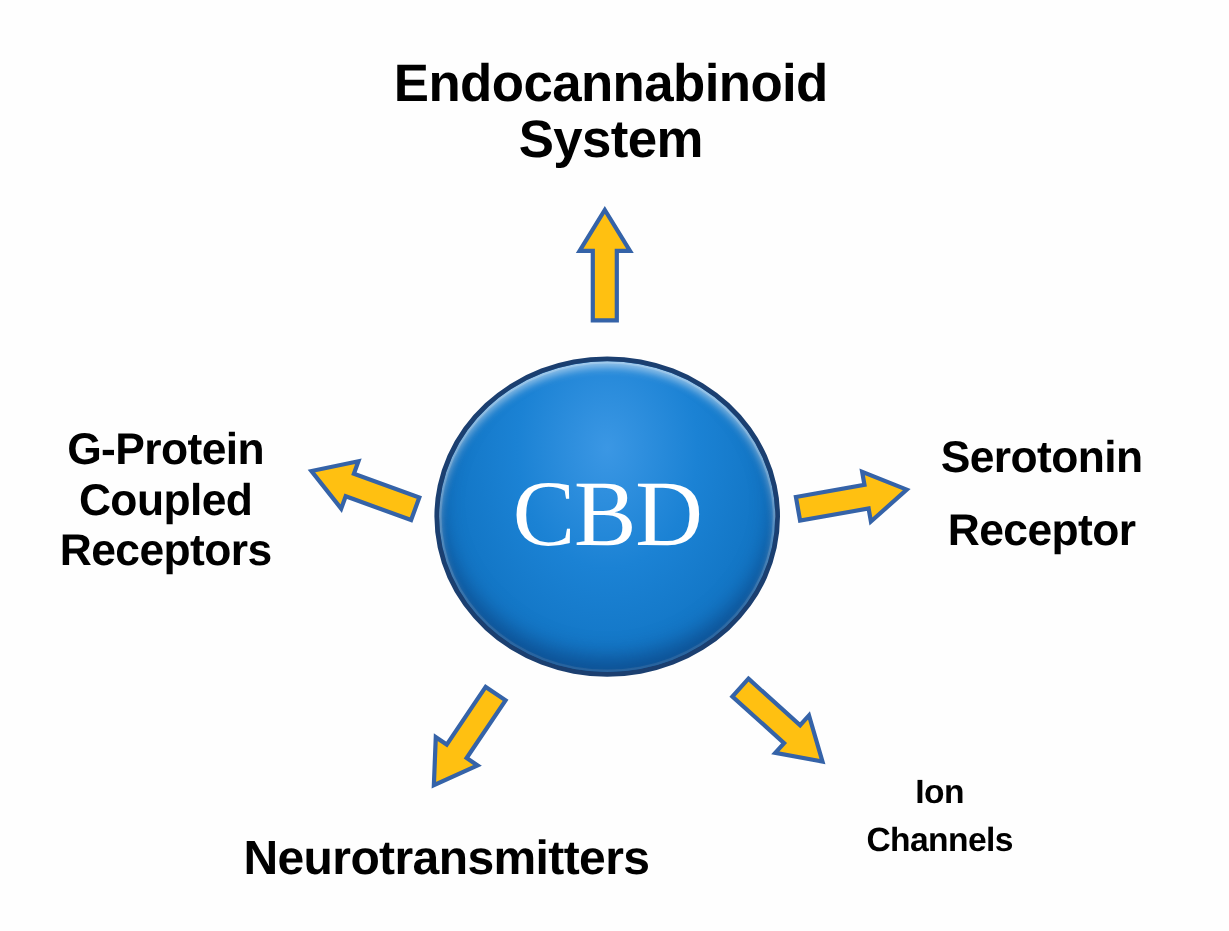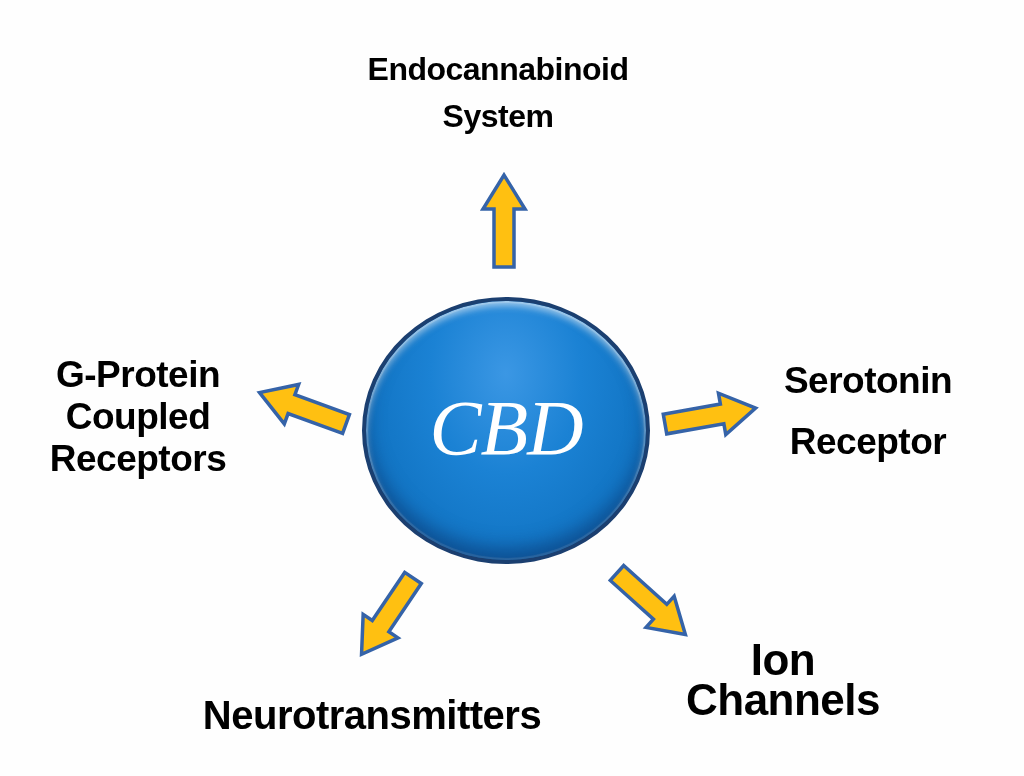--- a/index.html
+++ b/index.html
@@ -34,37 +34,36 @@
     align-items: center;
     justify-content: center;
   }
   .center-node .center-label {
     font-family: "Liberation Serif", serif;
     font-size: 78px;
     line-height: 1;
     letter-spacing: -1px;
     color: #ffffff;
     padding-bottom: 6px;
-    font-style: italic;
   }
   
   .node-label {
     position: absolute;
     transform: translateX(-50%);
     text-align: center;
     font-weight: bold;
     color: #000000;
     white-space: pre-line;
     letter-spacing: -0.5px;
   }
-  .node-label.endocannabinoid { left: 498px; top: 46px;  font-size: 32px; line-height: 47px; }
+  .node-label.endocannabinoid { left: 509px; top: 46px;  font-size: 44px; line-height: 47px; }
   .node-label.g-protein       { left: 138px; top: 318px; font-size: 37px; line-height: 42px; margin-top: 36px; }
   .node-label.serotonin       { left: 868px; top: 350px; font-size: 37px; line-height: 61px; }
   .node-label.neurotransmitters { left: 372px; top: 692px; font-size: 40px; line-height: 47px; }
-  .node-label.ion-channels    { left: 783px; top: 640px; font-size: 44px; line-height: 40px; }
+  .node-label.ion-channels    { left: 783px; top: 640px; font-size: 28px; line-height: 40px; }
   
   svg.arrows-layer {
     position: absolute;
     left: 0;
     top: 0;
     width: 1024px;
     height: 776px;
   }
   svg.arrows-layer use {
     stroke: #3563a8;

